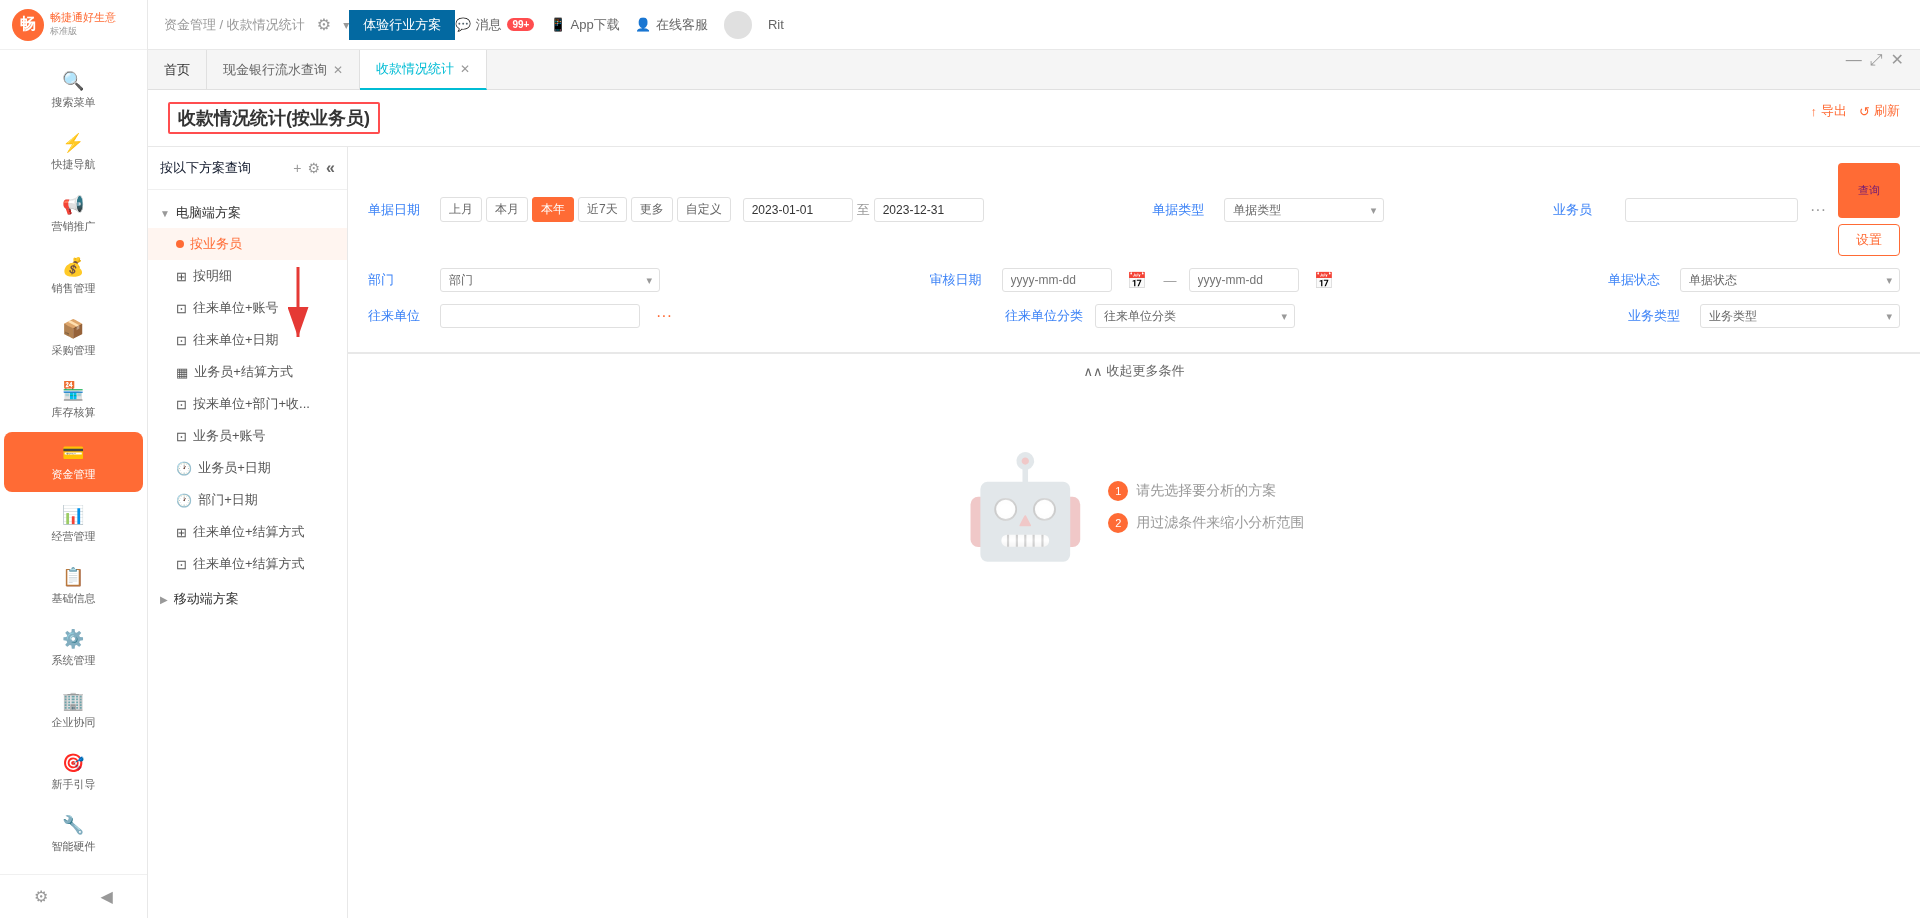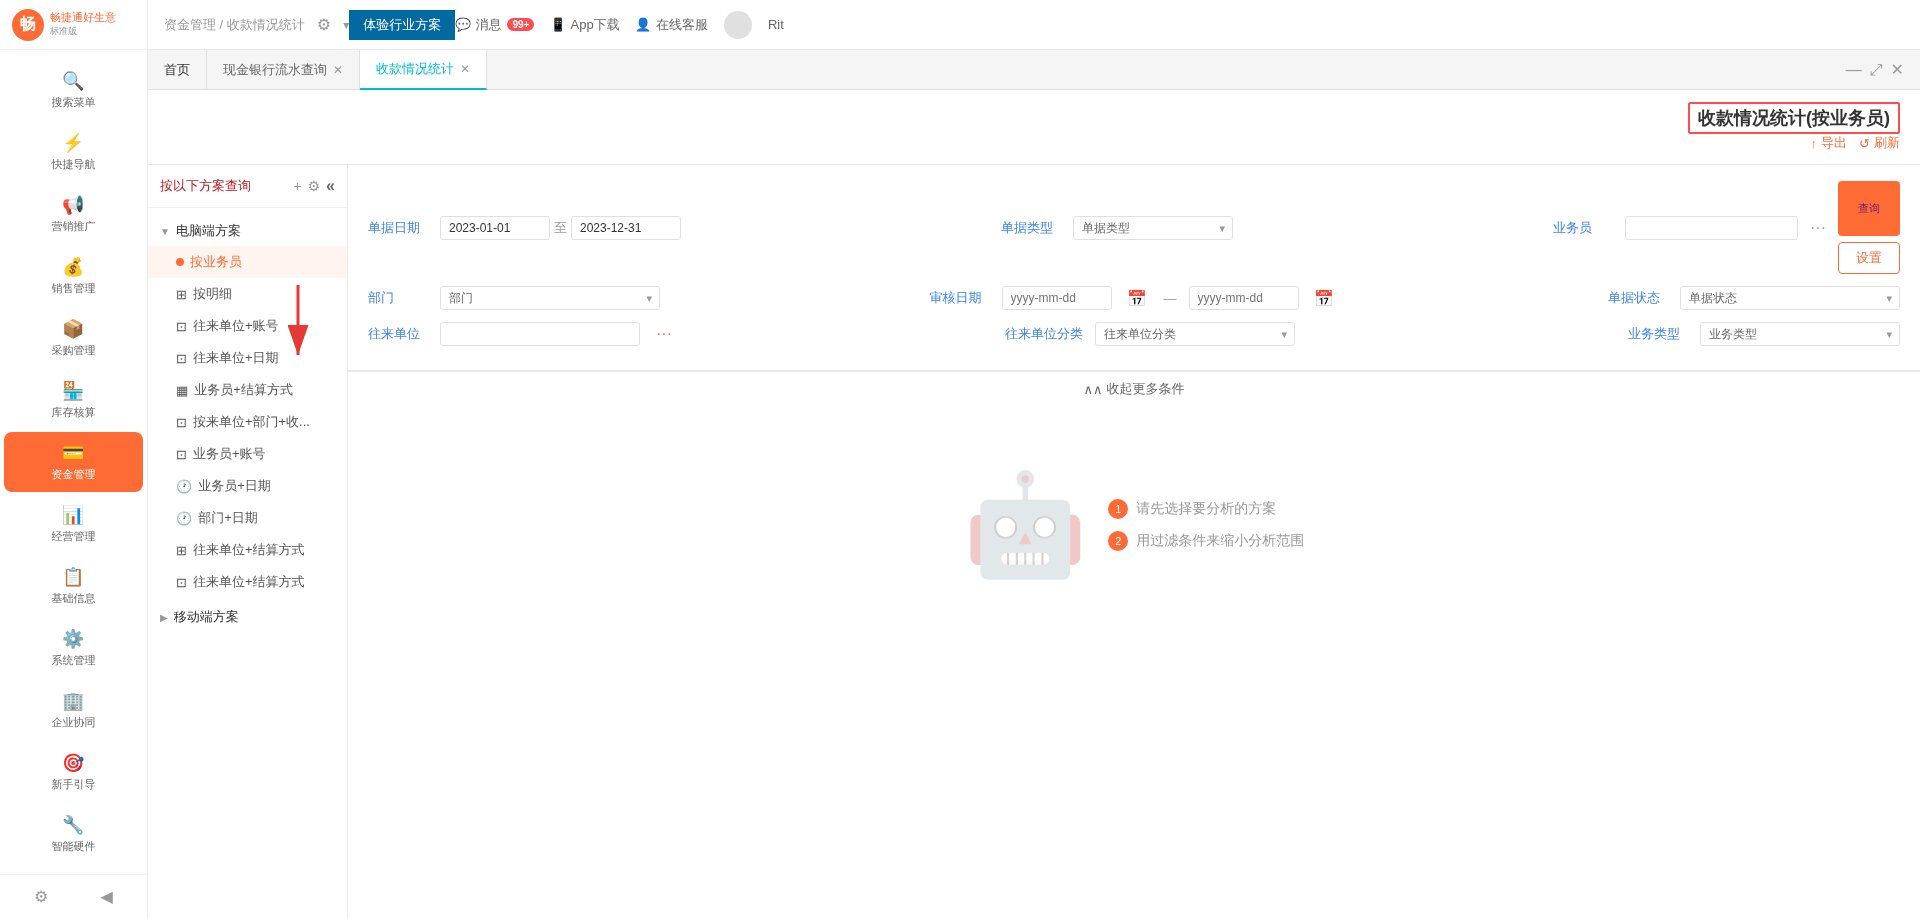--- a/index.html
+++ b/index.html
@@ -29,41 +29,41 @@
     .topbar-left { display: flex; align-items: center; gap: 12px; }
     .topbar-breadcrumb { color: #999; font-size: 13px; }
     .topbar-gear { color: #999; font-size: 16px; cursor: pointer; }
     .topbar-trial-btn { background: #0369a1; color: white; border: none; border-radius: 0; padding: 6px 14px; font-size: 13px; cursor: pointer; }
     .topbar-right { display: flex; align-items: center; gap: 16px; color: #666; font-size: 13px; }
     .badge-red { background: #ff4d4f; color: white; border-radius: 10px; padding: 1px 5px; font-size: 10px; margin-left: 2px; font-weight: bold; }
     .topbar-right-item { display: flex; align-items: center; gap: 4px; cursor: pointer; }
     .user-avatar { width: 28px; height: 28px; background: #e0e0e0; border-radius: 50%; }
 
     
-    .tabs-bar { height: 40px; background: #f5f5f5; display: flex; align-items: center; padding: 0 0 0 0; border-bottom: 1px solid #e0e0e0; }
+    .tabs-bar { height: 40px; background: #f5f5f5; display: flex; align-items: flex-start; padding: 0 0 0 0; border-bottom: 1px solid #e0e0e0; }
     .tab-item { height: 40px; display: flex; align-items: center; padding: 0 16px; cursor: pointer; font-size: 13px; color: #666; border-right: 1px solid #e0e0e0; position: relative; white-space: nowrap; }
     .tab-item.active { background: #fff; color: #00bcd4; border-bottom: 2px solid #00bcd4; }
     .tab-item.home { color: #333; }
     .tab-close { margin-left: 6px; color: #999; font-size: 12px; cursor: pointer; }
     .tabs-actions { margin-left: auto; display: flex; align-items: center; gap: 8px; padding-right: 16px; }
     .tabs-action-btn { color: #999; font-size: 16px; cursor: pointer; }
 
     
-    .page-header { background: #fff; padding: 12px 20px; border-bottom: 1px solid #e8e8e8; display: flex; align-items: flex-end; justify-content: space-between; flex-direction: column; }
+    .page-header { background: #fff; padding: 12px 20px; border-bottom: 1px solid #e8e8e8; display: flex; align-items: flex-start; justify-content: space-between; }
     .page-title { font-size: 18px; font-weight: 600; color: #333; border: 2px solid #ff4d4f; padding: 2px 8px; border-radius: 2px; }
     .page-actions { display: flex; gap: 12px; }
     .page-action-btn { display: flex; align-items: center; gap: 4px; color: #ff6b35; cursor: pointer; font-size: 13px; }
 
     
     .content-body { flex: 1; display: flex; overflow: hidden; background: #f5f7fa; }
 
     
     .left-panel { width: 200px; background: #fff; border-right: 1px solid #e8e8e8; display: flex; flex-direction: column; flex-shrink: 0; }
     .panel-header { padding: 12px 12px; display: flex; align-items: center; justify-content: space-between; border-bottom: 1px solid #f0f0f0; }
-    .panel-header-label { font-size: 13px; color: #b91c1c; font-weight: 500; }
+    .panel-header-label { font-size: 13px; color: #0f172a; font-weight: 500; }
     .panel-header-actions { display: flex; gap: 6px; align-items: center; }
     .panel-action-icon { color: #999; cursor: pointer; font-size: 14px; }
     .tree-container { flex: 1; overflow-y: auto; padding: 8px 0; }
     .tree-group { margin-bottom: 4px; }
     .tree-group-header { display: flex; align-items: center; padding: 6px 12px; cursor: pointer; color: #333; font-size: 13px; }
     .tree-arrow { margin-right: 6px; color: #999; font-size: 10px; }
     .tree-item { display: flex; align-items: center; padding: 7px 12px 7px 28px; cursor: pointer; font-size: 13px; color: #555; position: relative; }
     .tree-item.active { color: #ff6b35; background: #fff5f0; }
     .tree-item-icon { margin-right: 6px; font-size: 13px; }
     .tree-item-dot { width: 8px; height: 8px; background: #ff6b35; border-radius: 50%; margin-right: 6px; }
@@ -318,20 +318,28 @@
           <line x1="30" y1="10" x2="30" y2="80" stroke="#e53935" stroke-width="3" marker-end="url(#arrowhead)"></line>
         </svg>
       </div>
 
       <div class="right-panel">
 
         <div class="filter-section">
 
           <div class="filter-row">
             <span class="filter-label">单据日期</span>
+            <div class="filter-date-group">
+              <button class="date-quick-btn">上月</button>
+              <button class="date-quick-btn">本月</button>
+              <button class="date-quick-btn active">本年</button>
+              <button class="date-quick-btn">近7天</button>
+              <button class="date-quick-btn">更多</button>
+              <button class="date-quick-btn">自定义</button>
+            </div>
             <div class="date-input-group">
               <input class="date-input" type="text" value="2023-01-01" style="">
               <span class="date-sep">至</span>
               <input class="date-input" type="text" value="2023-12-31" style="">
             </div>
             <span style="flex:1;"></span>
             <span class="filter-label">单据类型</span>
             <div class="select-wrapper">
               <select class="filter-select">
                 <option>单据类型</option>

